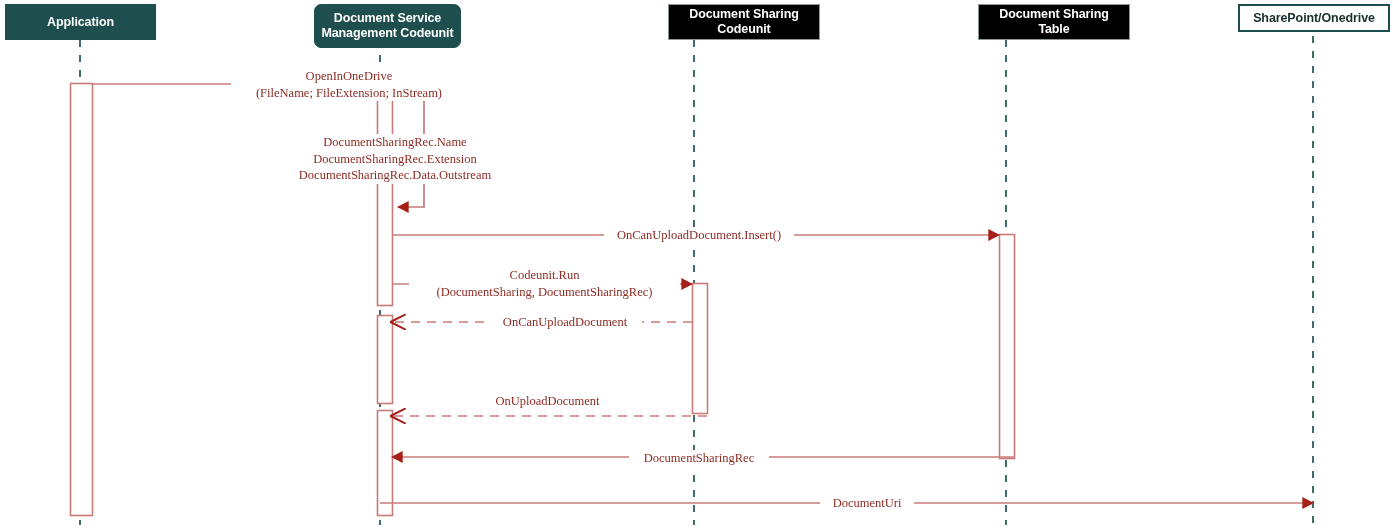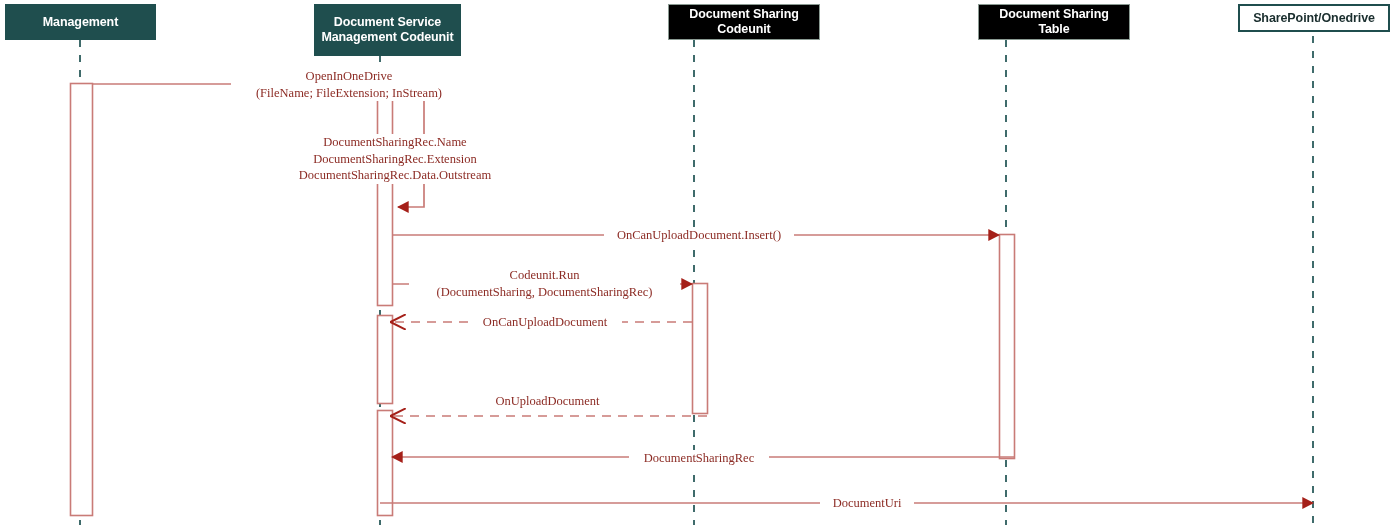--- a/index.html
+++ b/index.html
@@ -109,23 +109,23 @@
         <line x1="392" y1="284" x2="692" y2="284" stroke="#C97B77" stroke-width="1.7" marker-end="url(#arrow-solid-right)"></line>
         <line x1="692" y1="322" x2="392" y2="322" stroke="#C97B77" stroke-width="1.7" marker-end="url(#arrow-open-left)" stroke-dasharray="9 7"></line>
         <line x1="707" y1="416" x2="392" y2="416" stroke="#C97B77" stroke-width="1.7" marker-end="url(#arrow-open-left)" stroke-dasharray="9 7"></line>
         <line x1="1014" y1="457" x2="392" y2="457" stroke="#C97B77" stroke-width="1.7" marker-end="url(#arrow-solid-right)"></line>
         <line x1="380" y1="503" x2="1313" y2="503" stroke="#C97B77" stroke-width="1.7" marker-end="url(#arrow-solid-right)"></line>
       </g>
   </svg>
 
   <div id="participants-layer">
       <div class="participant-box filled-dark" style="left: 5px; top: 4px; width: 151px; height: 36px;">
-        <span>Management</span>
+        <span>Application</span>
       </div>
-      <div class="participant-box filled-dark" style="left: 314px; top: 4px; width: 147px; height: 52px;">
+      <div class="participant-box filled-dark" style="left: 314px; top: 4px; width: 147px; height: 44px; border-radius: 7px;">
         <span>Document Service<br>Management Codeunit</span>
       </div>
       <div class="participant-box filled-gray" style="left: 620px; top: 4px; width: 152px; height: 36px;">
         <span>Document Sharing<br>Codeunit</span>
       </div>
       <div class="participant-box filled-gray" style="left: 930px; top: 4px; width: 152px; height: 36px;">
         <span>Document Sharing<br>Table</span>
       </div>
       <div class="participant-box outlined" style="left: 1238px; top: 4px; width: 152px; height: 28px;">
         <span>SharePoint/Onedrive</span>
@@ -133,19 +133,19 @@
     </div>
   <div id="labels-layer">
       <div class="msg-label multiline" style="left: 231px; top: 68px; width: 230px;">OpenInOneDrive
 (FileName; FileExtension; InStream)</div>
       <div class="msg-label multiline" style="left: 272px; top: 134px; width: 240px;">DocumentSharingRec.Name
 DocumentSharingRec.Extension
 DocumentSharingRec.Data.Outstream</div>
       <div class="msg-label" style="left: 604px; top: 227px; width: 184px;">OnCanUploadDocument.Insert()</div>
       <div class="msg-label multiline" style="left: 409px; top: 267px; width: 265px;">Codeunit.Run
 (DocumentSharing, DocumentSharingRec)</div>
-      <div class="msg-label" style="left: 468px; top: 314px; width: 148px; text-align: center;">OnCanUploadDocument</div>
+      <div class="msg-label" style="left: 488px; top: 314px; width: 148px; text-align: center;">OnCanUploadDocument</div>
       <div class="msg-label" style="left: 481px; top: 393px; width: 127px;">OnUploadDocument</div>
       <div class="msg-label" style="left: 629px; top: 450px; width: 134px;">DocumentSharingRec</div>
       <div class="msg-label" style="left: 820px; top: 495px; width: 88px;">DocumentUri</div>
     </div>
 
 </div>
 
 </body></html>

